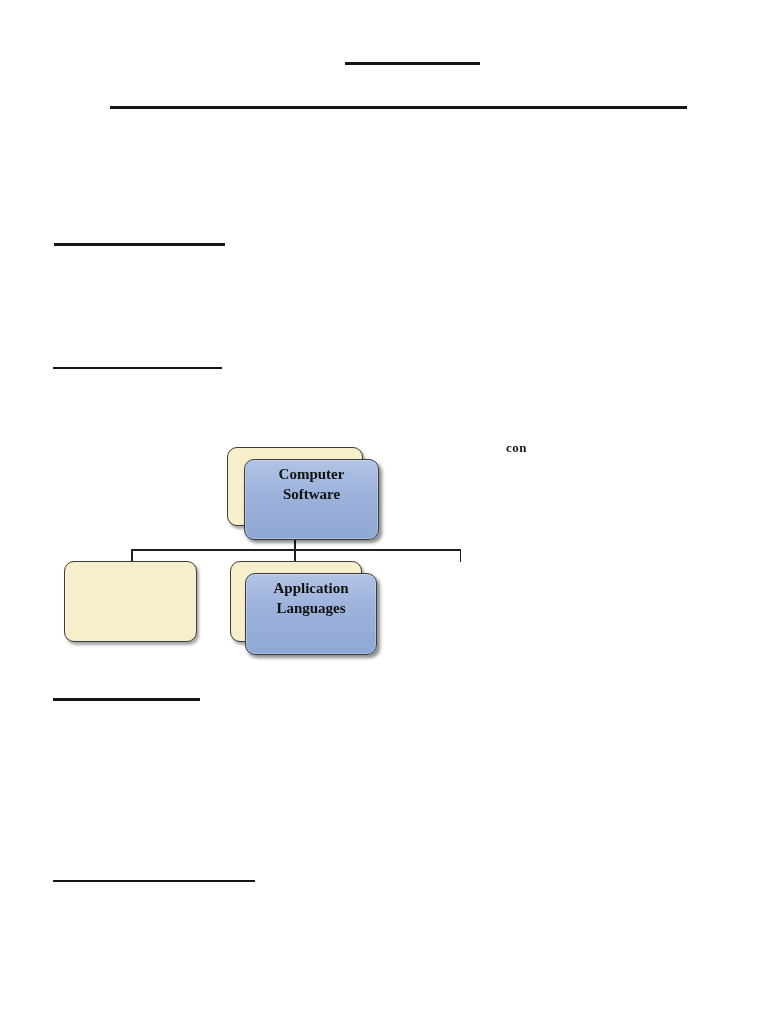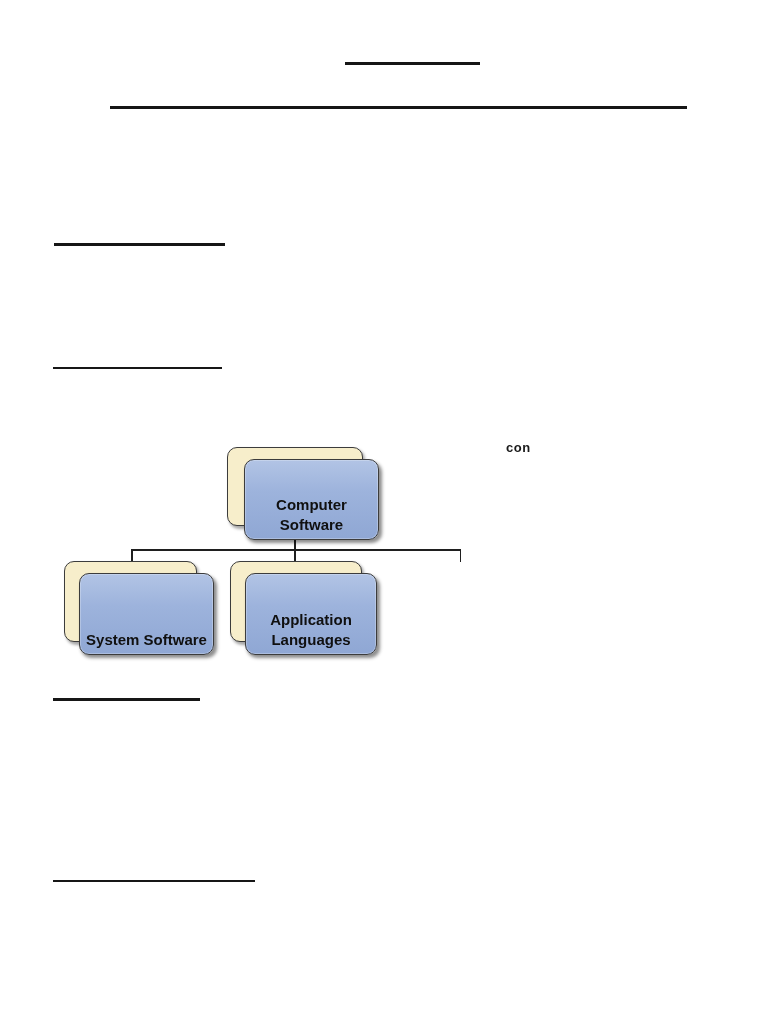--- a/index.html
+++ b/index.html
@@ -2,21 +2,21 @@
 <html><head>
 <meta charset="utf-8">
 <style>
   html, body { margin: 0; padding: 0; background: #ffffff; }
   .page {
     position: relative;
     width: 687px;
     height: 1024px;
     background: #ffffff;
     overflow: hidden;
-    font-family: Liberation Sans, sans-serif;
+    font-family: Liberation Serif, serif;
   }
 
   
   .rule { position: absolute; background: #161616; }
   #rule-title { left: 345px; top: 62px;  width: 135px; height: 3px; }
   #rule-sub   { left: 110px; top: 106px; width: 613px; height: 3px; }
   #rule-h1    { left: 54px;  top: 243px; width: 171px; height: 3px; }
   #rule-h2    { left: 53px;  top: 367px; width: 169px; height: 2px; }
   #rule-h3    { left: 53px;  top: 698px; width: 147px; height: 3px; }
   #rule-h4    { left: 53px;  top: 880px; width: 202px; height: 2px; }
@@ -60,21 +60,21 @@
     box-sizing: border-box;
   }
   .back {
     background: #f7eecb;
     box-shadow: 2px 2.5px 3px rgba(0,0,0,0.35);
   }
   .front {
     background: linear-gradient(180deg, #b2c4e5 0%, #9db3dc 40%, #8fa7d4 100%);
     box-shadow: 2.5px 3px 3.5px rgba(0,0,0,0.45), inset 0 0 0 1px rgba(255,255,255,0.25);
     display: flex;
-    align-items: flex-end;
+    align-items: flex-start;
     justify-content: center;
     text-align: center;
     padding: 4px;
   }
   .lbl {
     font-weight: bold;
     font-size: 15px;
     line-height: 20px;
     color: #101010;
   }
@@ -117,23 +117,20 @@
 
     <div class="node" id="node-root">
       <div class="card back"></div>
       <div class="card front">
         <span class="lbl">Computer Software</span>
       </div>
     </div>
 
     <div class="node" id="node-sys">
       <div class="card back"></div>
-      <div class="card front">
-        <span class="lbl">System Software</span>
-      </div>
     </div>
 
     <div class="node" id="node-app">
       <div class="card back"></div>
       <div class="card front">
         <span class="lbl">Application Languages</span>
       </div>
     </div>
 
 

